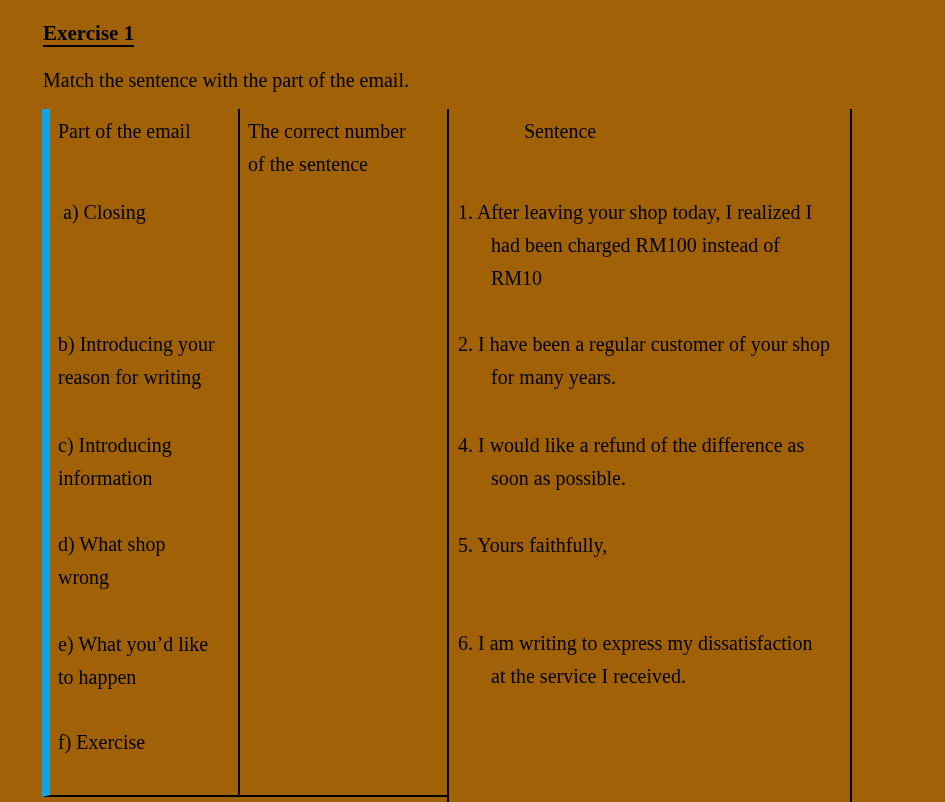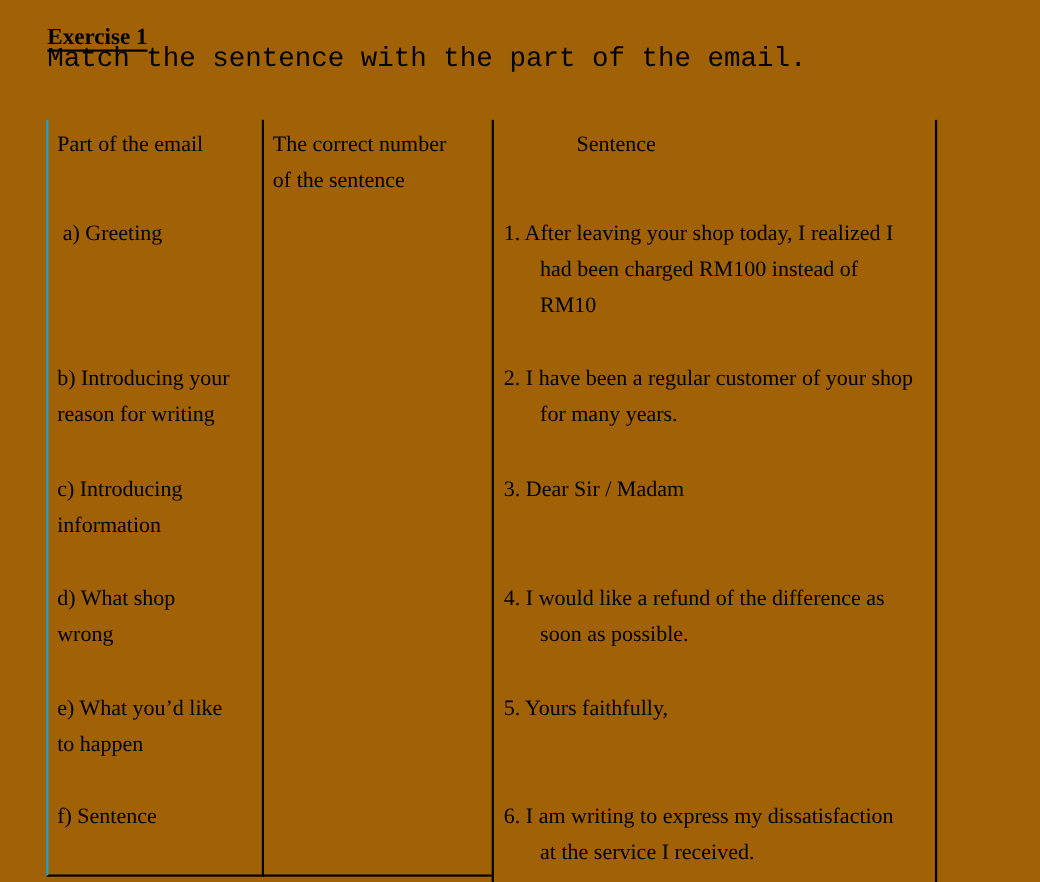--- a/index.html
+++ b/index.html
@@ -23,42 +23,41 @@
     font-size: 21px;
     line-height: 33px;
     font-weight: bold;
   }
   .title .underline {
     border-bottom: 2px solid #000;
   }
   .instruction {
     position: absolute;
     left: 43px;
-    top: 37px;
-    font-size: 25px;
+    top: 64px;
+    font-size: 20px;
     line-height: 33px;
-    font-family: Liberation Mono, monospace;
   }
   .match-table {
     position: absolute;
     left: 42px;
     top: 109px;
     width: 852px;
     height: 693px;
     display: flex;
     align-items: flex-start;
   }
   .col {
     box-sizing: border-box;
     padding-top: 6px;
   }
   .col-parts {
     width: 196px;
     height: 688px;
-    border-left: 2px solid #0ea5e9;
+    border-left: 8px solid #0ea5e9;
     border-bottom: 2px solid #000;
   }
   .col-answers {
     width: 209px;
     height: 688px;
     border-left: 2px solid #000;
     border-bottom: 2px solid #000;
   }
   .col-sentences {
     width: 405px;
@@ -97,51 +96,50 @@
 <div class="page">
 
   <div class="title"><span class="underline">Exercise 1</span></div>
 
   <div class="instruction">Match the sentence with the part of the email.</div>
 
   <div class="match-table">
 
     <div class="col col-parts">
       <div class="cell h-header">Part of the email</div>
-      <div class="cell h-row-a"> a) Greeting</div>
+      <div class="cell h-row-a"> a) Closing</div>
       <div class="cell h-row-b">b) Introducing your
 reason for writing</div>
       <div class="cell h-row-c">c) Introducing
 information</div>
       <div class="cell h-row-d">d) What shop
 wrong</div>
       <div class="cell h-row-e">e) What you’d like
 to happen</div>
-      <div class="cell h-row-f">f) Sentence</div>
+      <div class="cell h-row-f">f) Exercise</div>
     </div>
 
     <div class="col col-answers">
       <div class="cell h-header">The correct number
 of the sentence</div>
       <div class="cell h-row-a"></div>
       <div class="cell h-row-b"></div>
       <div class="cell h-row-c"></div>
       <div class="cell h-row-d"></div>
       <div class="cell h-row-e"></div>
       <div class="cell h-row-f"></div>
     </div>
 
     <div class="col col-sentences">
       <div class="cell h-header sentence-header">Sentence</div>
       <div class="cell h-row-a sentence">1. After leaving your shop today, I realized I
 had been charged RM100 instead of
 RM10</div>
       <div class="cell h-row-b sentence">2. I have been a regular customer of your shop
 for many years.</div>
-      <div class="cell h-row-c sentence">3. Dear Sir / Madam</div>
       <div class="cell h-row-d sentence">4. I would like a refund of the difference as
 soon as possible.</div>
       <div class="cell h-row-e sentence">5. Yours faithfully,</div>
       <div class="cell h-row-f sentence">6. I am writing to express my dissatisfaction
 at the service I received.</div>
     </div>
 
   </div>
 </div>
 

